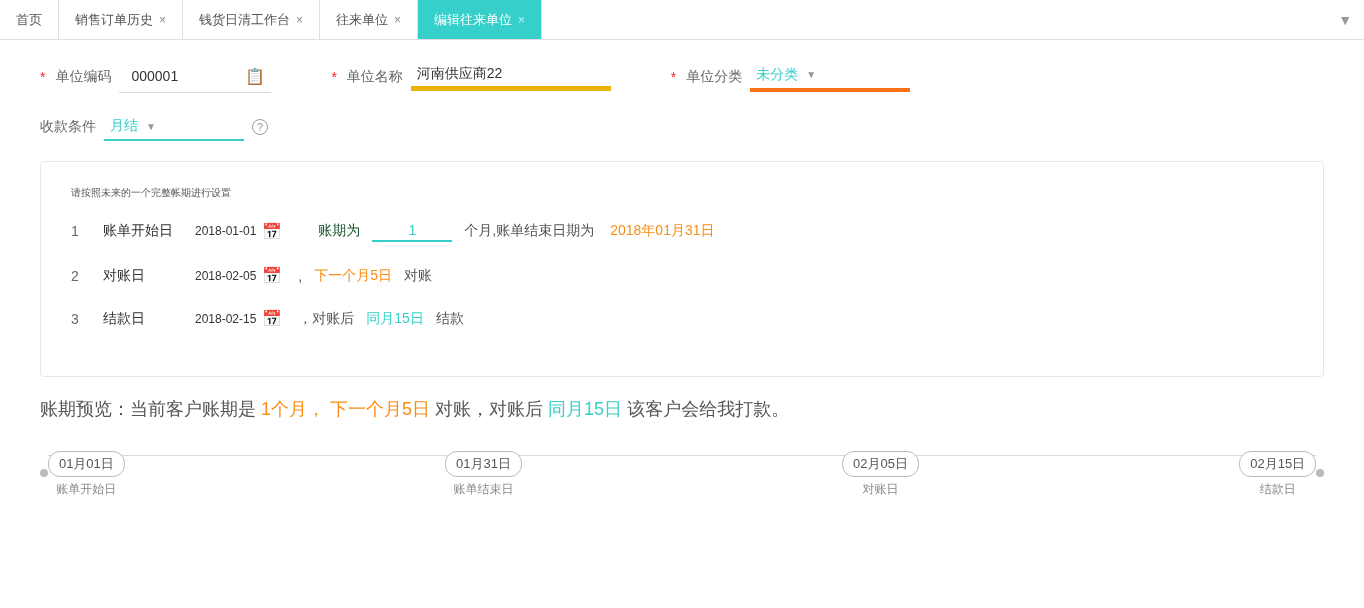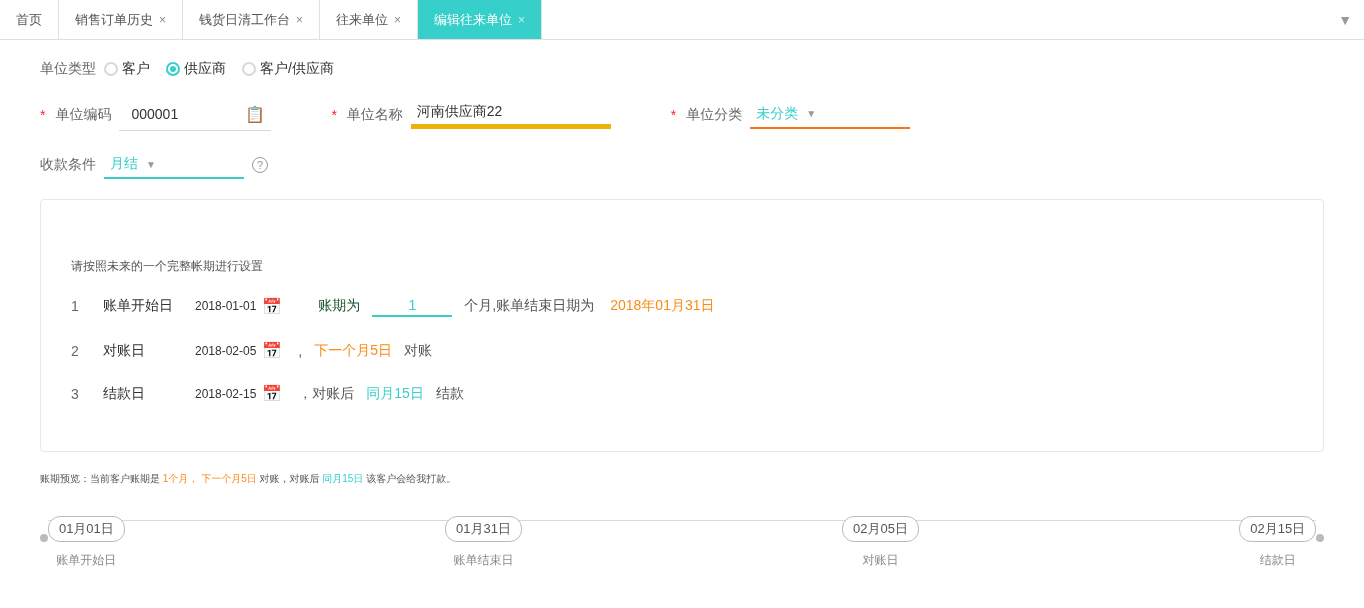--- a/index.html
+++ b/index.html
@@ -120,21 +120,21 @@
     .input-with-icon input {
       border: none;
       outline: none;
       font-size: 14px;
       color: #333;
       background: transparent;
     }
     .select-field {
       display: flex;
       align-items: center;
-      border-bottom: 2px solid #f97316;
+      border-bottom: 4px solid #f97316;
       padding: 4px 6px;
       cursor: pointer;
       gap: 8px;
       min-width: 120px;
     }
     .select-value { color: #36cfc9; }
     .chevron-down { font-size: 10px; color: #999; }
 
     
     .cal-icon {
@@ -158,24 +158,23 @@
     }
 
     
     .setting-box {
       border: 1px solid #e8e8e8;
       border-radius: 4px;
       padding: 24px 30px;
       margin-bottom: 20px;
     }
     .setting-box-title {
-      font-size: 12px;
+      font-size: 10px;
       color: #555;
       margin-bottom: 20px;
-      margin-top: 34px;
     }
 
     
     .setting-row {
       display: flex;
       align-items: center;
       margin-bottom: 24px;
       gap: 12px;
     }
     .row-num {
@@ -203,21 +202,21 @@
       font-size: 14px;
       outline: none;
       color: #36cfc9;
       padding: 2px 4px;
     }
     .text-orange { color: #fa8c16; }
     .text-teal { color: #36cfc9; }
 
     
     .preview-text {
-      font-size: 10px;
+      font-size: 18px;
       color: #555;
       margin-bottom: 20px;
     }
 
     
     .timeline {
       position: relative;
       display: flex;
       align-items: flex-start;
       padding: 10px 0 20px 0;
@@ -225,21 +224,20 @@
     .timeline-nodes {
       display: flex;
       width: 100%;
       justify-content: space-between;
       position: relative;
     }
     .timeline-node {
       display: flex;
       flex-direction: column;
       align-items: center;
-      gap: 6px;
     }
     .node-pill {
       border: 1px solid #bbb;
       border-radius: 12px;
       padding: 3px 10px;
       font-size: 13px;
       color: #555;
       background: #fff;
       z-index: 1;
     }
@@ -277,39 +275,20 @@
   </div>
   <div class="tab active">
     <span>编辑往来单位</span>
     <span class="close-btn">×</span>
   </div>
   <div class="tab-expand">▼</div>
 </div>
 
 <div class="content">
 
-  <div class="form-row">
-    <div class="form-group">
-      <span class="form-label">单位类型</span>
-      <div class="radio-group">
-        <div class="radio-item">
-          <div class="radio-circle"></div>
-          <span>客户</span>
-        </div>
-        <div class="radio-item">
-          <div class="radio-circle checked"></div>
-          <span>供应商</span>
-        </div>
-        <div class="radio-item">
-          <div class="radio-circle"></div>
-          <span>客户/供应商</span>
-        </div>
-      </div>
-    </div>
-  </div>
 
   <div class="form-row">
     <div class="form-group">
       <span class="required-star">*</span>
       <span class="form-label">单位编码</span>
       <div class="input-with-icon">
         <input class="input-field" style="border-bottom: none; width: 120px;" value="000001">
         <span class="cal-icon">📋</span>
       </div>
     </div>

